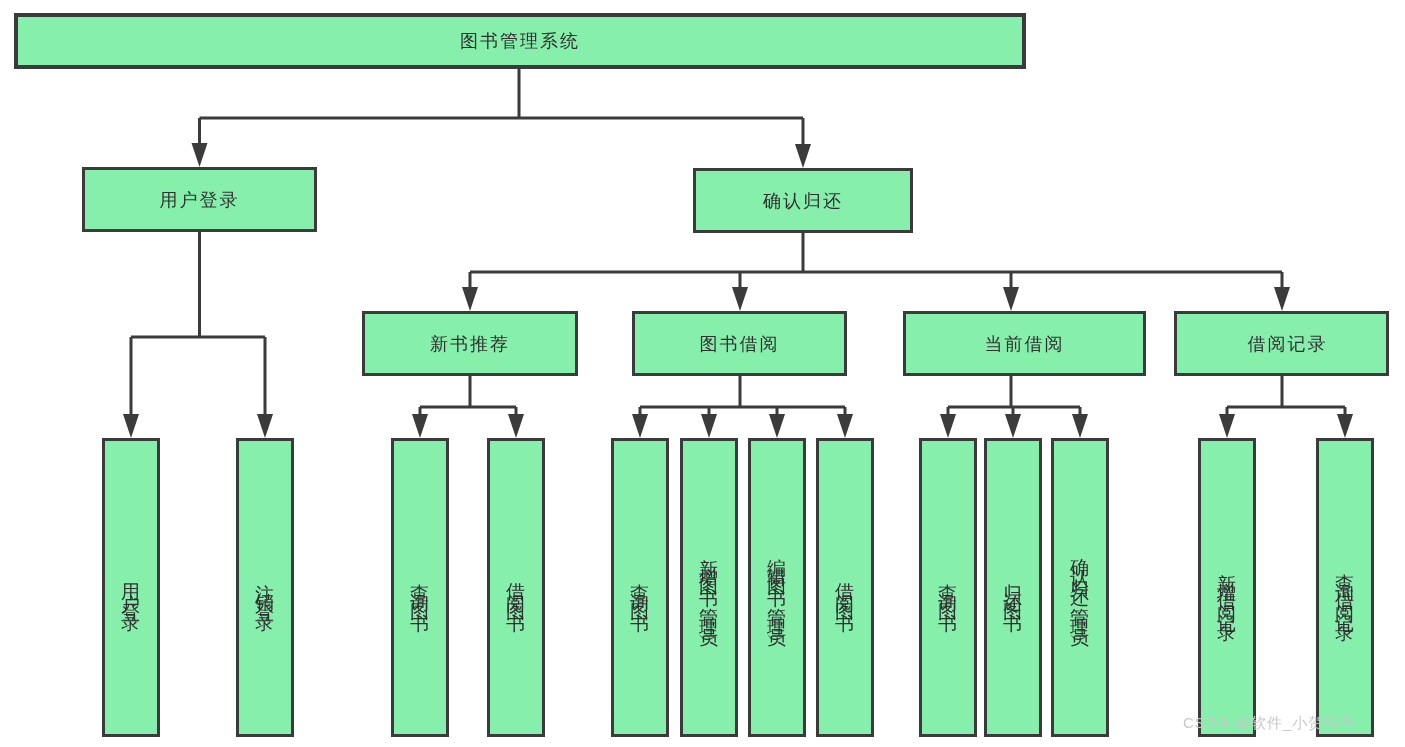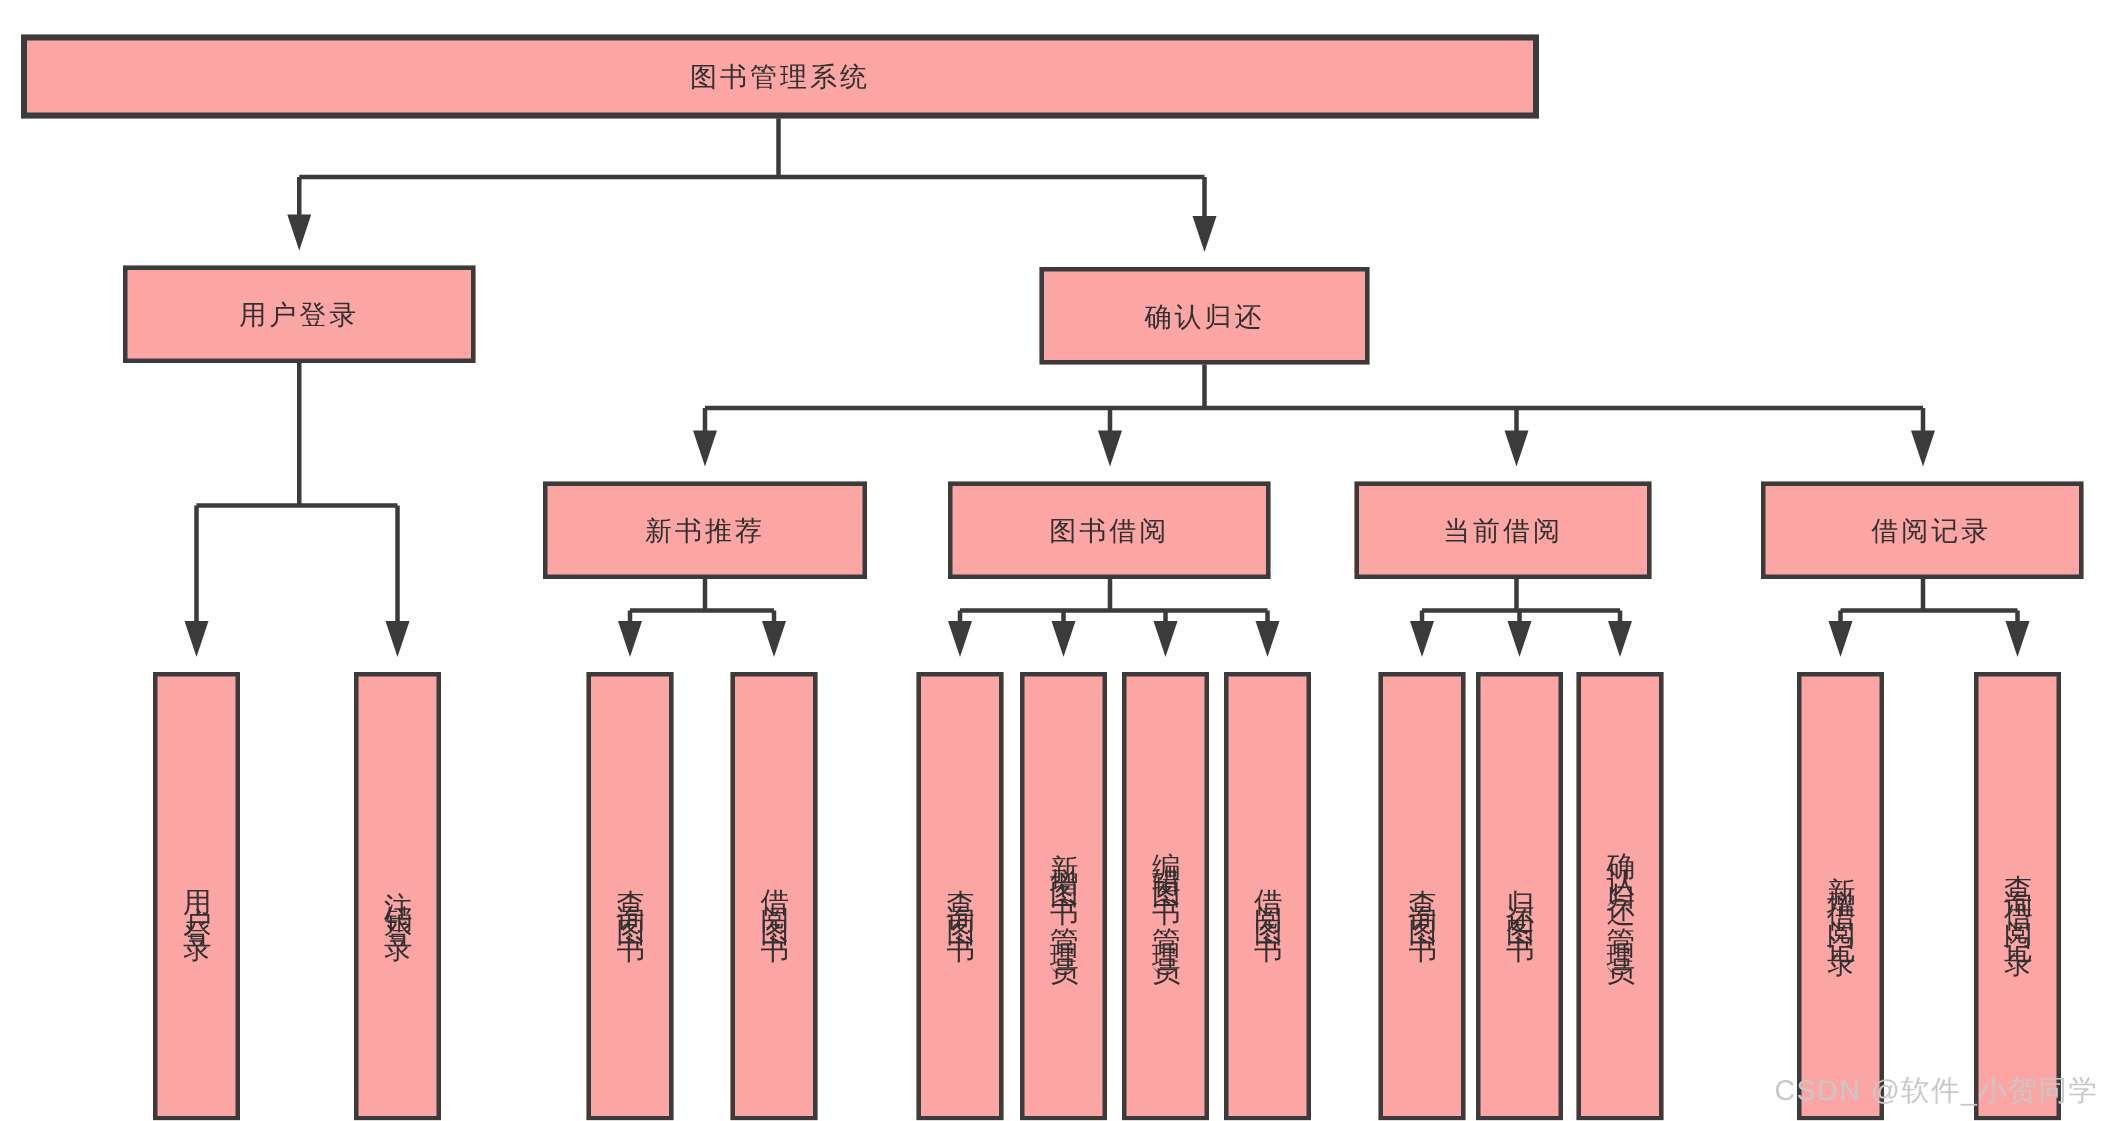--- a/index.html
+++ b/index.html
@@ -19,46 +19,45 @@
   }
   #connectors path {
     fill: none;
     stroke: #3b3b3b;
     stroke-width: 3;
   }
   #connectors polygon { fill: #3b3b3b; stroke: none; }
   .box {
     position: absolute;
     box-sizing: border-box;
-    background: #fca5a5;
+    background: #86efac;
     border: 3px solid #3b3b3b;
     display: flex;
     align-items: center;
     justify-content: center;
     color: #303030;
-    margin-top: 10px;
   }
   .box.root { border-width: 4px; }
   .box.h {
     font-size: 18px;
     letter-spacing: 2px;
     white-space: nowrap;
   }
   .box.v {
     writing-mode: vertical-rl;
     text-orientation: mixed;
     font-size: 19px;
     letter-spacing: 10px;
     line-height: 1;
   }
   .watermark {
     position: absolute;
     left: 1183px;
     top: 714px;
-    font-size: 19px;
+    font-size: 15px;
     color: #c8c8c8;
     letter-spacing: 1px;
     white-space: nowrap;
   }
 </style>
 </head>
 <body>
 
 <div id="stage">
 
@@ -112,21 +111,21 @@
     </g>
   </svg>
 
   <div class="box h root" style="left:14px; top:13px; width:1012px; height:56px;">图书管理系统</div>
 
   <div class="box h" style="left:82px; top:167px; width:235px; height:65px;">用户登录</div>
   <div class="box h" style="left:693px; top:168px; width:220px; height:65px;">确认归还</div>
 
   <div class="box h" style="left:632px; top:311px; width:215px; height:65px;">图书借阅</div>
   <div class="box h" style="left:362px; top:311px; width:216px; height:65px;">新书推荐</div>
-  <div class="box h" style="left:903px; top:311px; width:198px; height:65px;">当前借阅</div>
+  <div class="box h" style="left:903px; top:311px; width:243px; height:65px;">当前借阅</div>
   <div class="box h" style="left:1174px; top:311px; width:215px; height:65px;padding-left:12px;">借阅记录</div>
 
   <div class="box v" style="left:102px; top:438px; width:58px; height:299px;">用户登录</div>
   <div class="box v" style="left:236px; top:438px; width:58px; height:299px;">注销登录</div>
 
   <div class="box v" style="left:391px; top:438px; width:58px; height:299px;">查询图书</div>
   <div class="box v" style="left:487px; top:438px; width:58px; height:299px;">借阅图书</div>
 
   <div class="box v" style="left:611px; top:438px; width:58px; height:299px;">查询图书</div>
   <div class="box v" style="left:680px; top:438px; width:58px; height:299px;">新增图书（管理员）</div>

